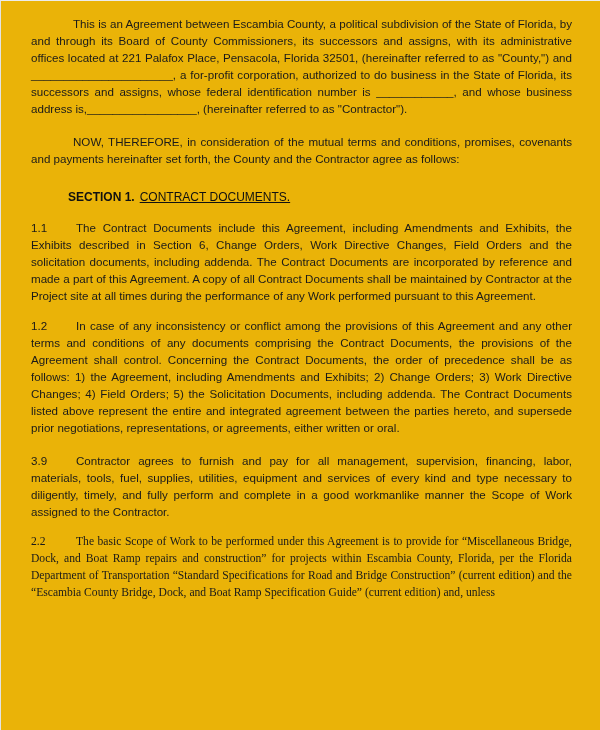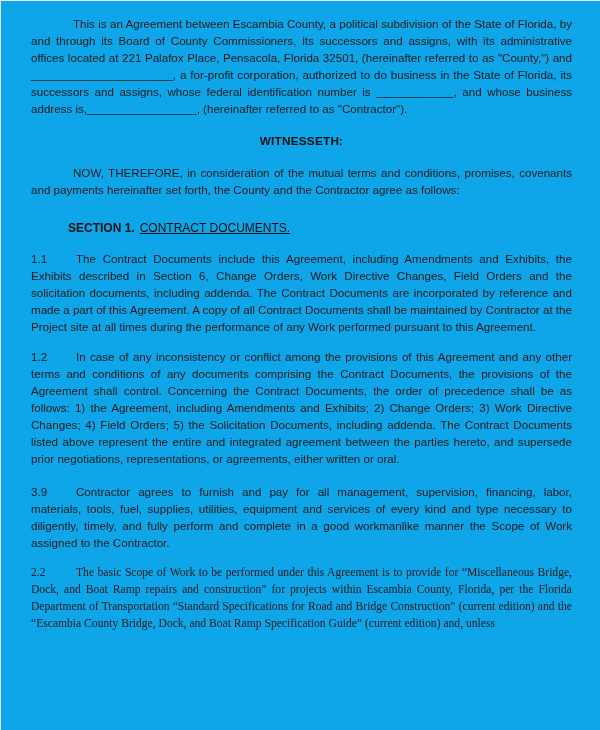--- a/index.html
+++ b/index.html
@@ -4,21 +4,21 @@
 <style>
   html, body {
     margin: 0;
     padding: 0;
     background: #ffffff;
   }
   .page {
     position: relative;
     width: 600px;
     height: 730px;
-    background: #0ea5e9;
+    background: #eab308;
     border-left: 1px solid #e3e3e3;
     border-top: 1px solid #ececec;
     box-sizing: border-box;
     overflow: hidden;
     font-family: "Liberation Sans", sans-serif;
   }
   .content {
     position: absolute;
     left: 30px;
     top: 14px;
@@ -77,21 +77,20 @@
 </head>
 <body>
 
 <div class="page">
   <div class="content">
 
     <p class="body lead">This is an Agreement between Escambia County, a political subdivision of the State of Florida, by and through its Board of County Commissioners, its successors and assigns, with its administrative offices located at 221 Palafox Place, Pensacola, Florida 32501, (hereinafter referred to as   "County,") and ______________________, a for-profit corporation, authorized to do business in the State of Florida, its successors and assigns, whose federal identification number is ____________, and whose business address is,_________________, (hereinafter referred to as "Contractor").</p>
 
     <div class="spacer-sm"></div>
 
-    <h2 class="center">WITNESSETH:</h2>
 
     <p class="body lead">NOW, THEREFORE, in consideration of the mutual terms and conditions, promises, covenants and payments hereinafter set forth, the County and the Contractor agree as follows:</p>
 
     <div class="spacer-md"></div>
 
     <h2 class="section">
       <span class="sec-label">SECTION 1.</span><span class="sec-title">CONTRACT DOCUMENTS.</span>
     </h2>
 
     <p class="body">

